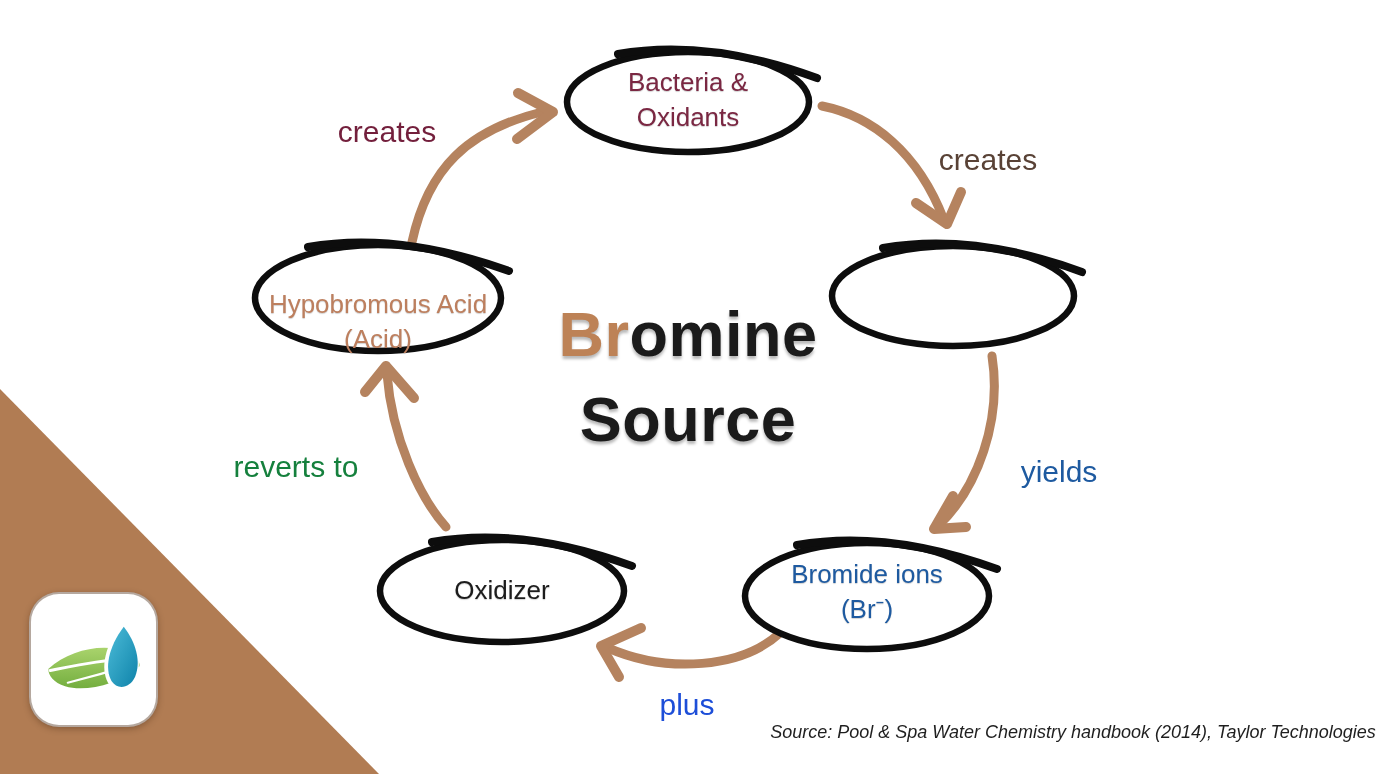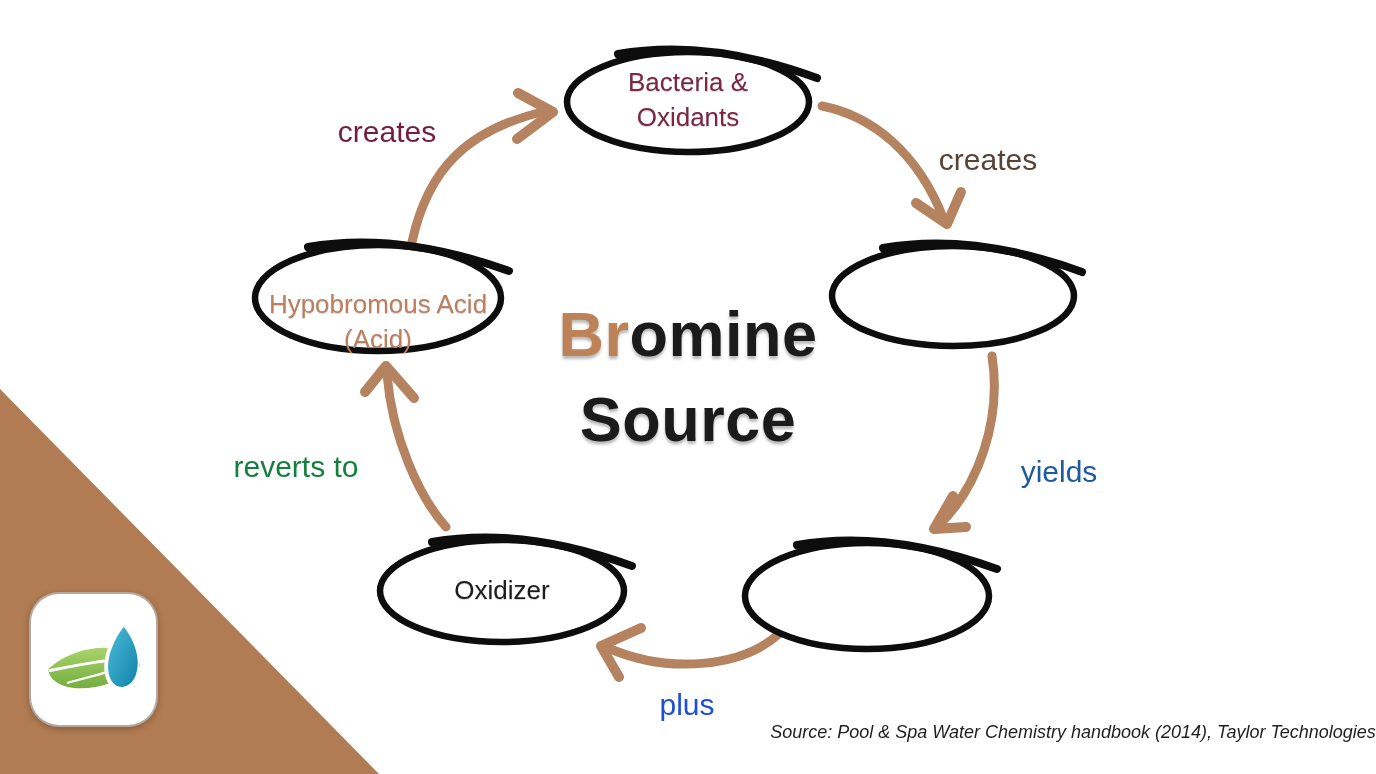--- a/index.html
+++ b/index.html
@@ -105,20 +105,24 @@
     <g>
       <ellipse class="node-ellipse" cx="378" cy="298" rx="123" ry="53"></ellipse>
       <path class="node-tail" d="M 308 247 Q 398 231 509 271"></path>
     </g>
   </svg>
 
   <div class="node-label c-maroon" style="left:688px;top:100px;">
     <div>Bacteria &amp;</div>
     <div>Oxidants</div>
   </div>
+  <div class="node-label c-blue" style="left:867px;top:592px;">
+    <div>Bromide ions</div>
+    <div>(Br⁻)</div>
+  </div>
   <div class="node-label c-black" style="left:502px;top:590px;">
     <div>Oxidizer</div>
   </div>
   <div class="node-label c-tan" style="left:378px;top:298px;margin-top:24px;">
     <div>Hypobromous Acid</div>
     <div>(Acid)</div>
   </div>
 
   <div class="edge-label e-attacks" style="left:387px;top:132px;">creates</div>
   <div class="edge-label e-creates" style="left:988px;top:132px;margin-top:28px;">creates</div>

